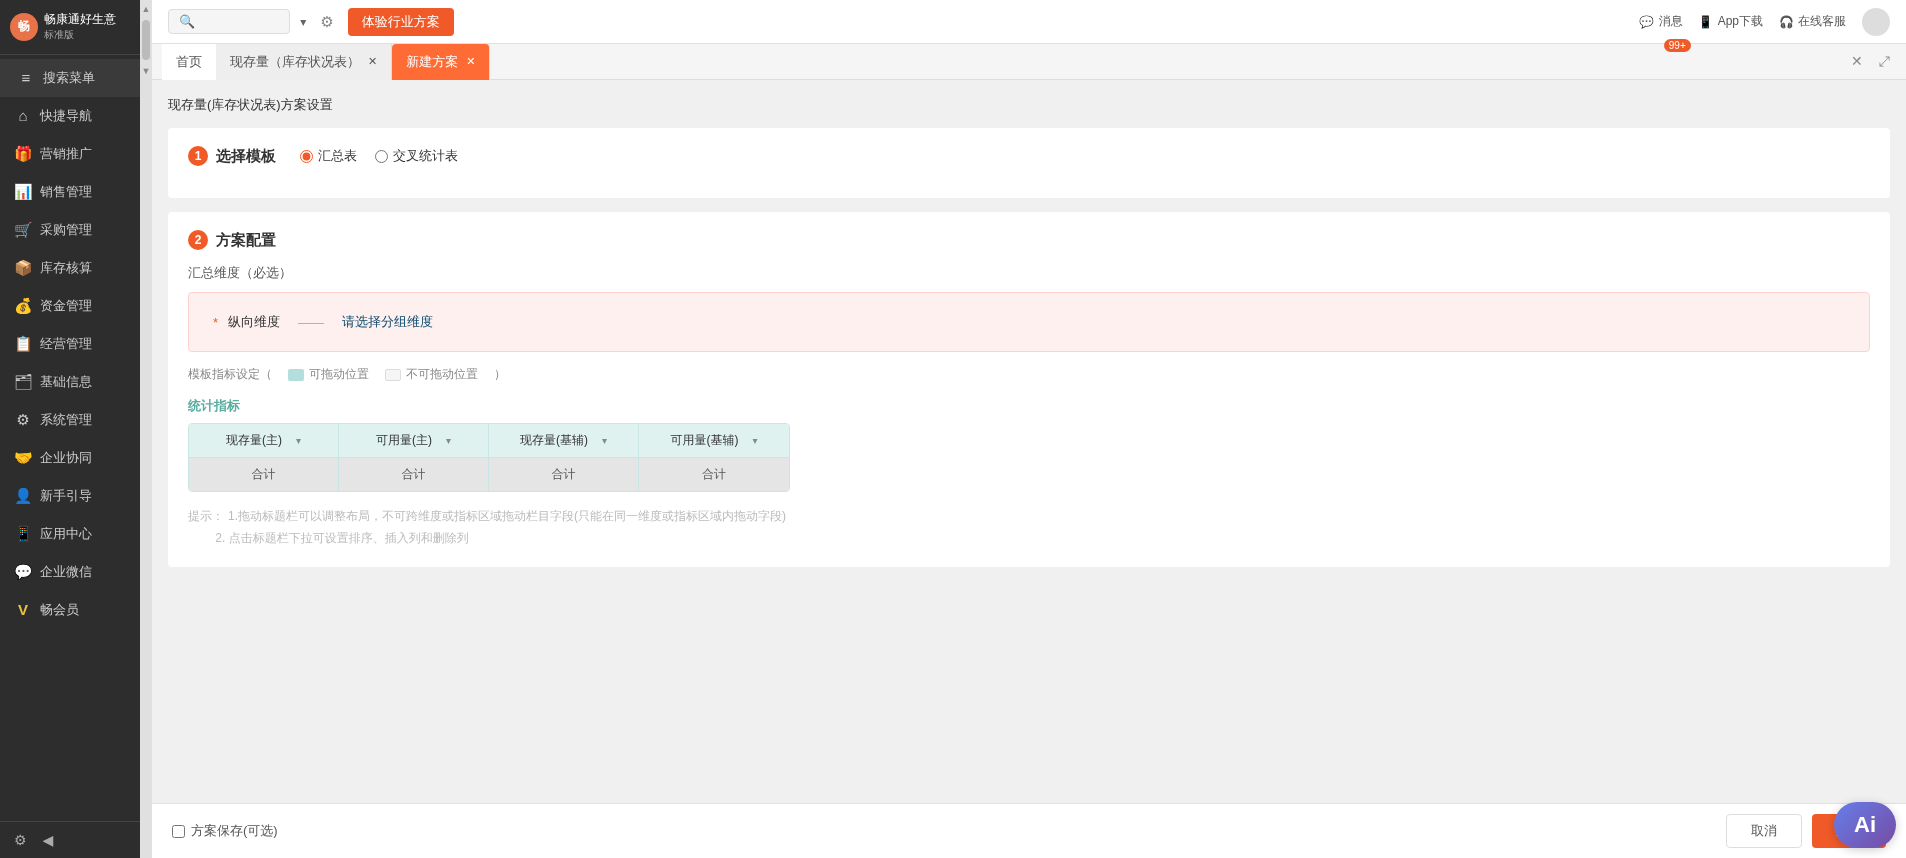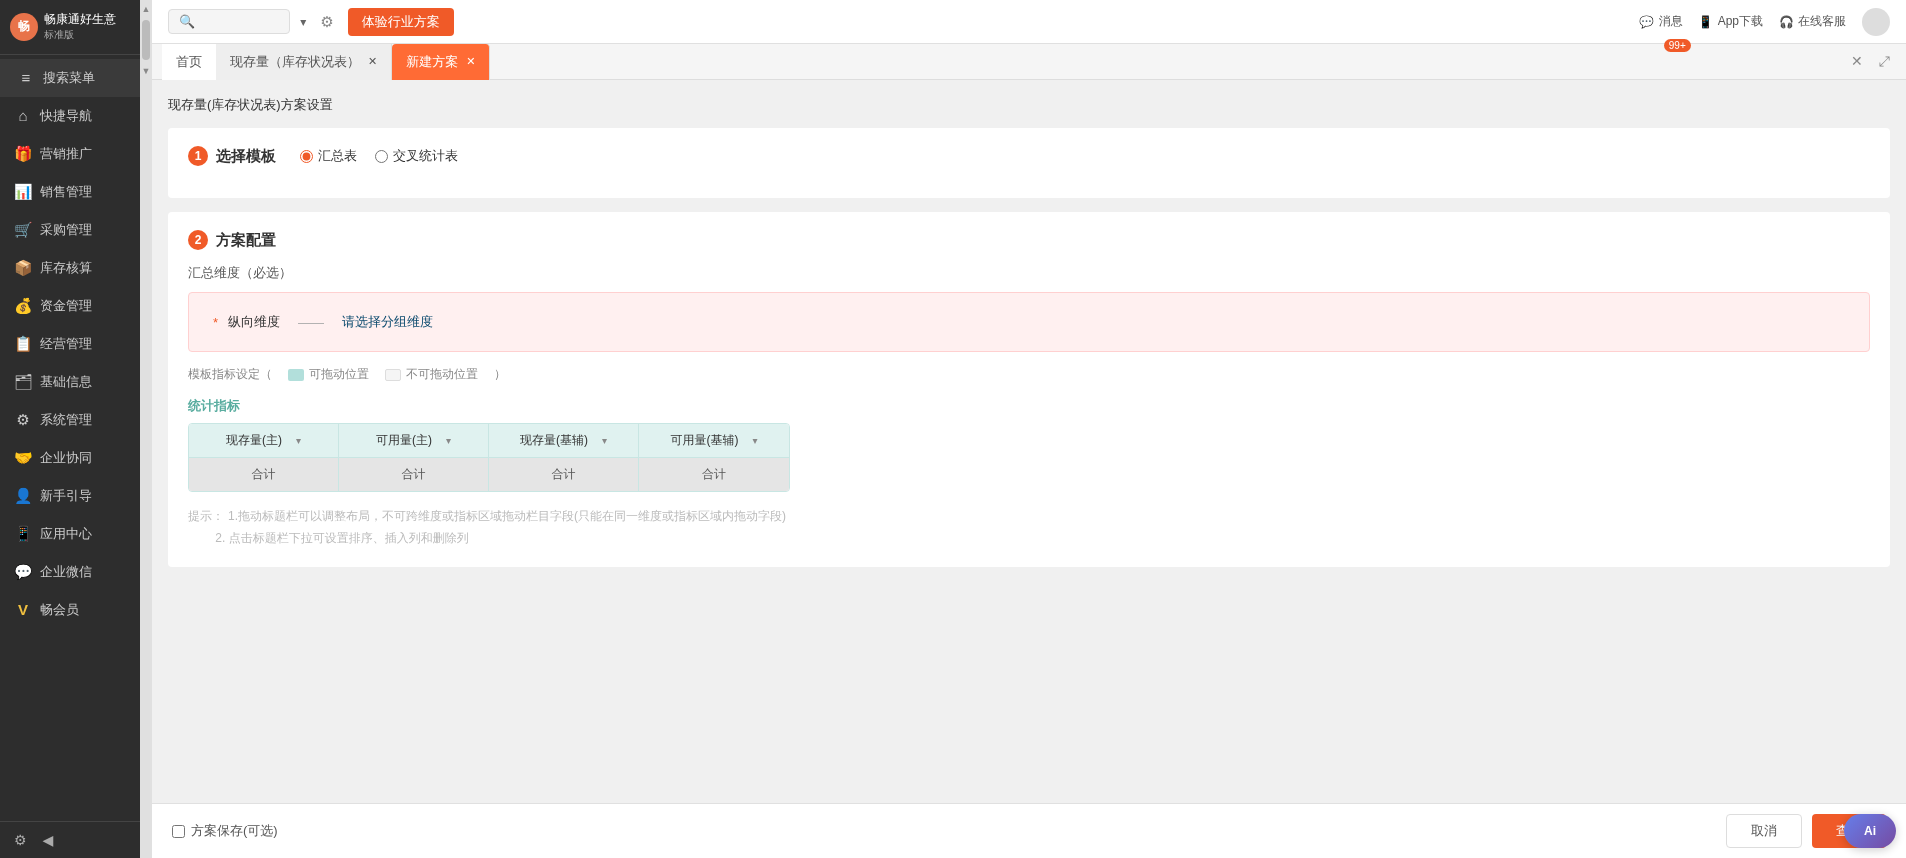--- a/index.html
+++ b/index.html
@@ -248,21 +248,21 @@
     }
 
     
     .ai-fab {
       position: fixed;
       bottom: 10px; right: 10px;
       background: linear-gradient(135deg, #667eea 0%, #764ba2 100%);
       color: #fff;
       border-radius: 24px;
       padding: 10px 20px;
-      font-size: 12px;
+      font-size: 22px;
       font-weight: bold;
       cursor: pointer;
       box-shadow: 0 2px 10px rgba(0,0,0,0.2);
     }
   </style>
 </head>
 <body>
 
 <div class="sidebar">
   <div class="sidebar-logo">

